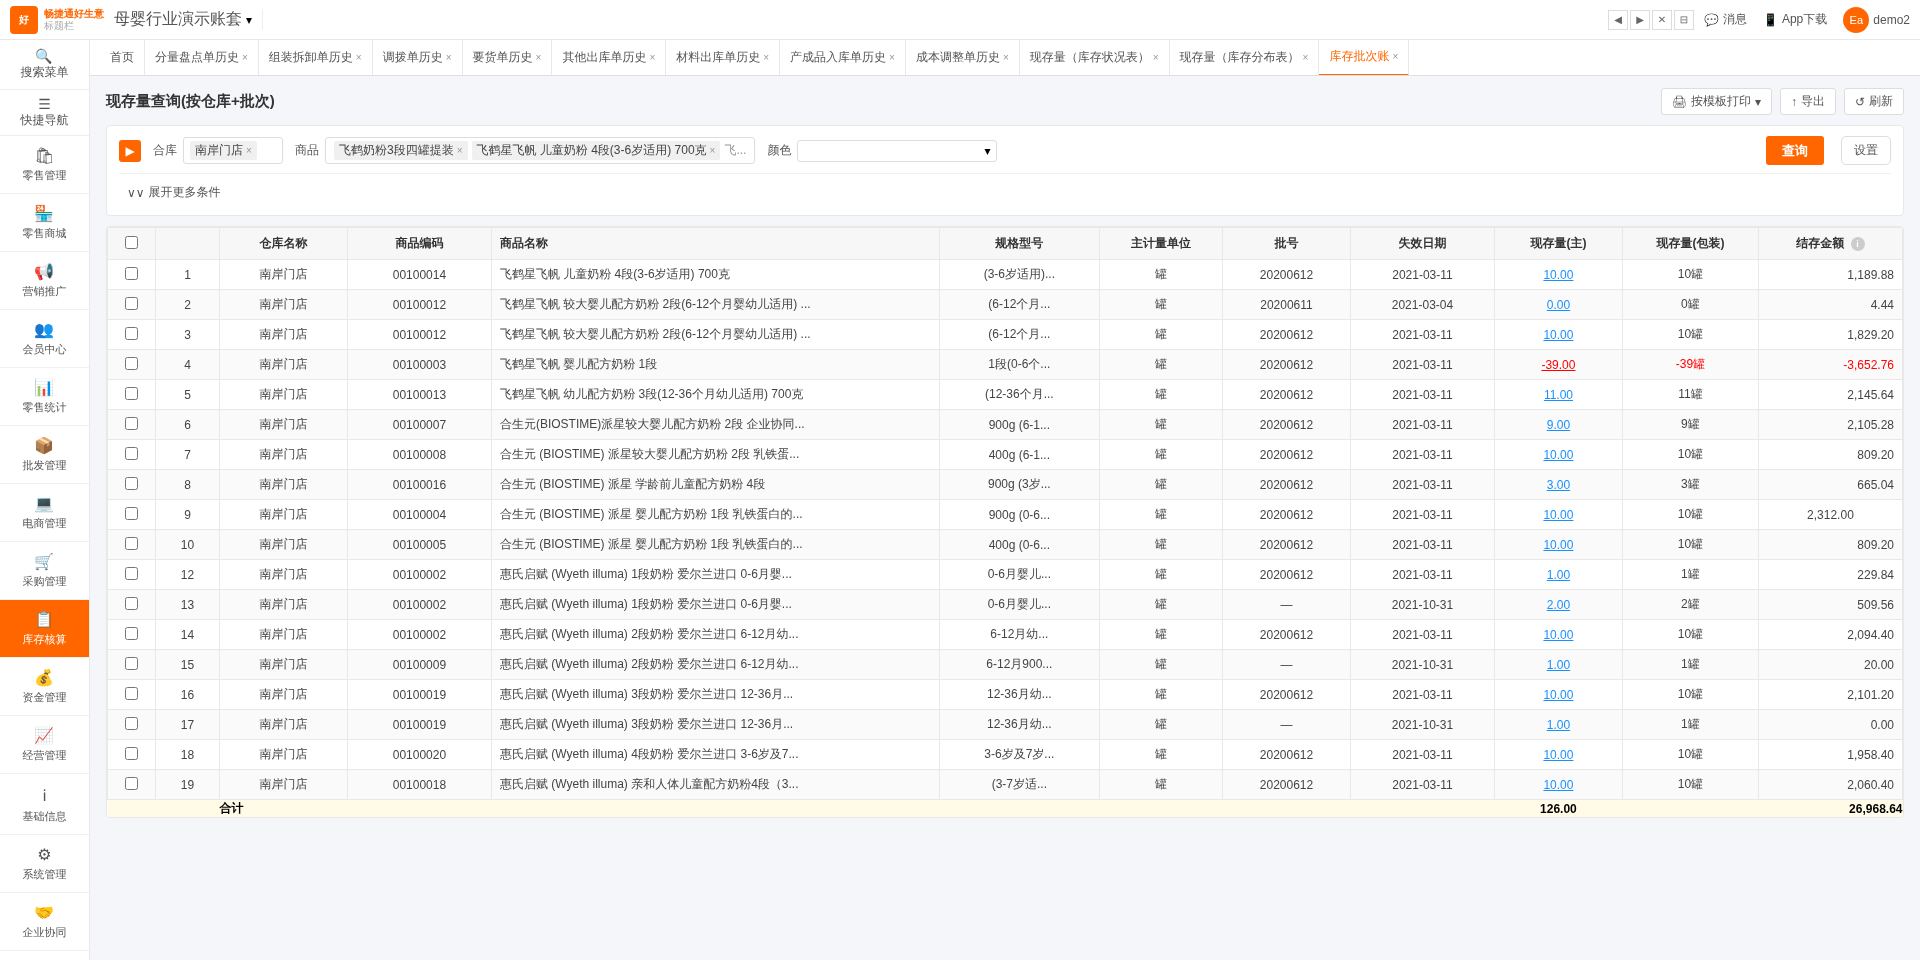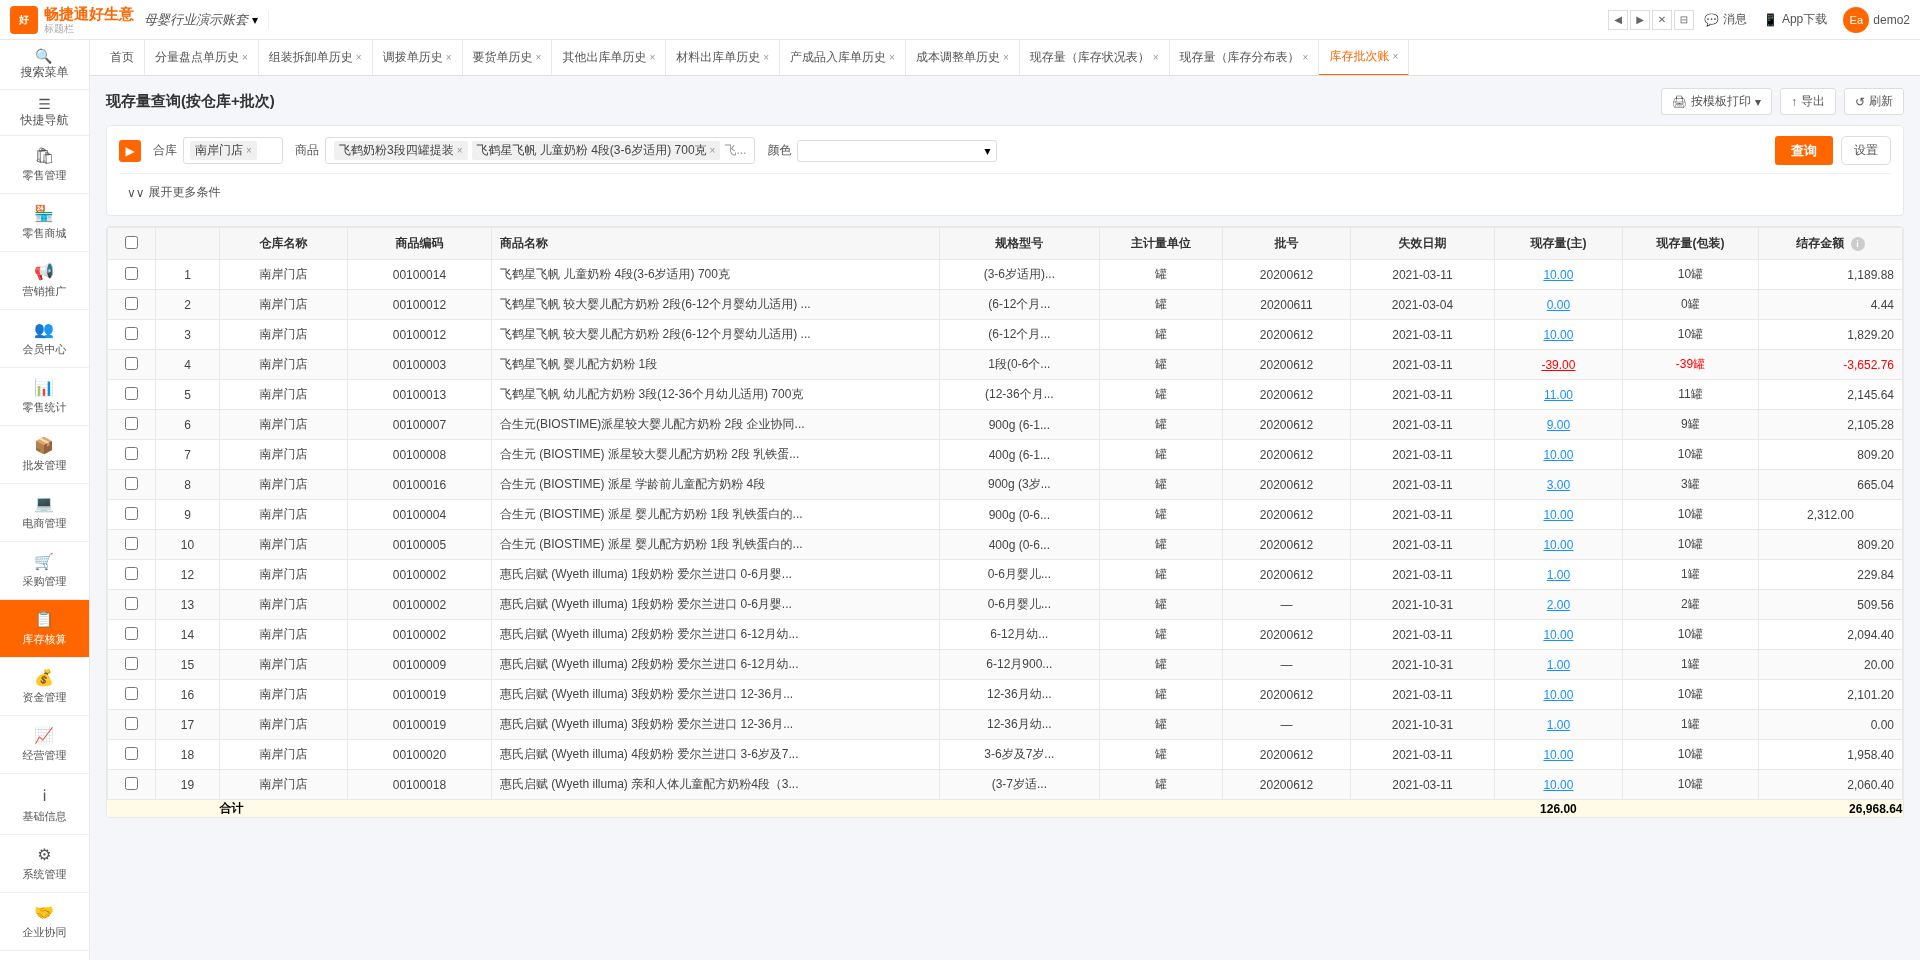--- a/index.html
+++ b/index.html
@@ -81,27 +81,27 @@
     .col-balance { width: 90px; }
     .info-icon { display: inline-flex; align-items: center; justify-content: center; width: 14px; height: 14px; border-radius: 50%; background: #ccc; color: #fff; font-size: 9px; cursor: pointer; margin-left: 3px; }
   </style>
 </head>
 <body>
 
 <div class="top-bar">
   <div class="logo-area">
     <div class="logo-icon">好</div>
     <div style="display:flex;flex-direction:column;line-height:1.2;">
-      <span style="color:#ff6600;font-size:15px;font-weight:bold;">畅捷通好生意</span>
+      <span style="color:#ff6600;font-size:10px;font-weight:bold;">畅捷通好生意</span>
       <span style="color:#aaa;font-size:10px;">标题栏</span>
     </div>
   </div>
 
   <div style="display:flex;align-items:center;gap:4px;padding:0 10px;border-right:1px solid #eee;cursor:pointer;">
-    <span style="font-size:13px;color:#555;font-style:italic;">母婴行业演示账套</span>
+    <span style="font-size:16px;color:#555;">母婴行业演示账套</span>
     <span>▾</span>
   </div>
 
   <div class="header-tabs" id="header-tabs-container"></div>
 
   <div class="nav-arrows">
     <button class="nav-arr-btn">◀</button>
     <button class="nav-arr-btn">▶</button>
     <button class="nav-arr-btn">✕</button>
     <button class="nav-arr-btn">⊟</button>
@@ -302,21 +302,21 @@
           </div>
 
           <div class="filter-item">
             <span class="filter-label">颜色</span>
             <div class="filter-tag-box" style="min-width:200px;">
               <span style="color:#aaa;"></span>
               <span style="margin-left:auto;">▾</span>
             </div>
           </div>
 
-          <div style="margin-left:auto;display:flex;gap:8px;">
+          <div style="margin-left:auto;display:flex;gap:17px;">
             <button class="search-btn btn-orange">查询</button>
             <button class="set-btn">设置</button>
           </div>
         </div>
 
         <div style="text-align:center;margin-top:8px;border-top:1px solid #f0f0f0;padding-top:6px;">
           <span class="expand-btn">
             <span>∨∨</span>
             <span>展开更多条件</span>
           </span>

